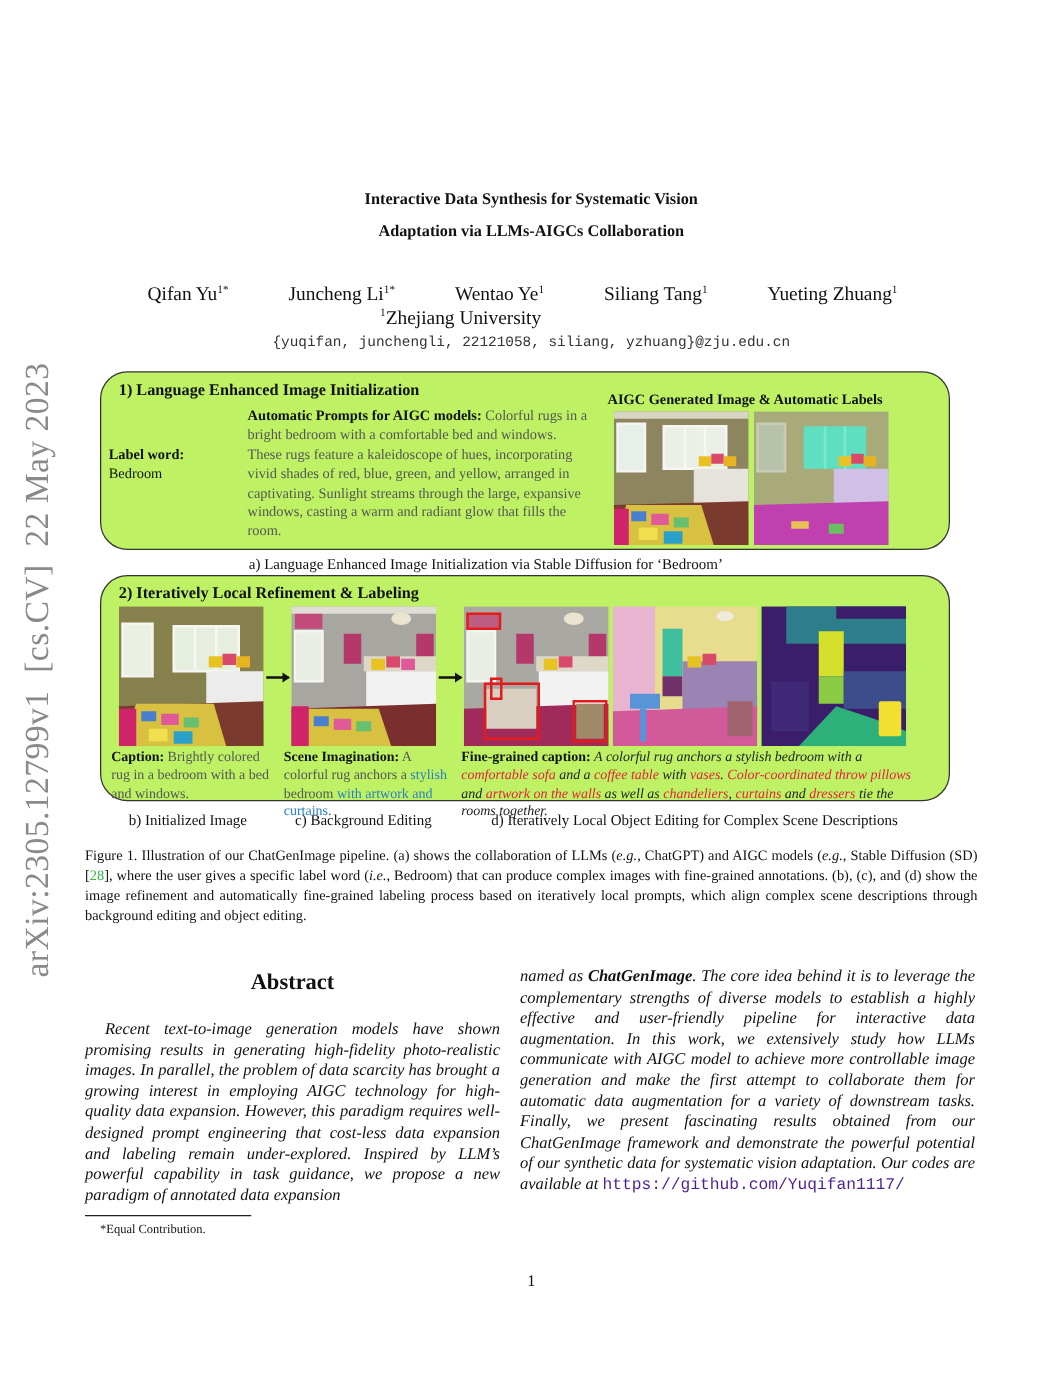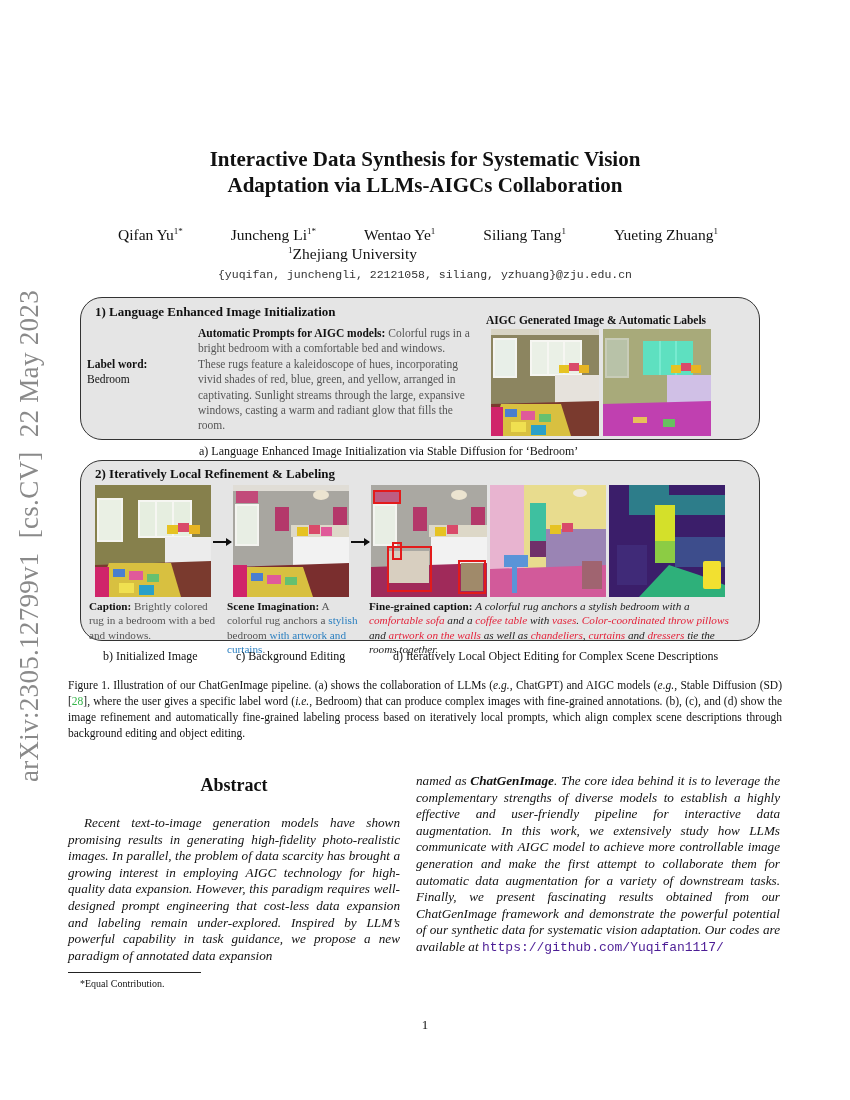--- a/index.html
+++ b/index.html
@@ -8,35 +8,35 @@
 
   .arxiv-stamp {
     position: absolute; left: 14px; top: 782px;
     transform: rotate(-90deg); transform-origin: 0 0;
     font-size: 27px; color: #8a8a8a; white-space: pre; letter-spacing: 0.3px;
     width: 510px;
   }
 
   .title {
     position: absolute; left: 0; width: 850px; top: 146px;
-    text-align: center; font-weight: bold; font-size: 21px; line-height: 26px;
+    text-align: center; font-weight: bold; font-size: 13px; line-height: 26px;
   }
   .authors {
     position: absolute; left: 118px; top: 226px; width: 600px;
     display: flex; justify-content: space-between; font-size: 15.5px;
   }
   .authors sup { font-size: 9px; }
-  .affil { position: absolute; left: 0; width: 705px; top: 245px; text-align: center; font-size: 15.5px; }
+  .affil { position: absolute; left: 16px; width: 705px; top: 245px; text-align: center; font-size: 15.5px; }
   .affil sup { font-size: 9px; }
   .emails { position: absolute; left: 0; width: 850px; top: 268px; text-align: center;
     font-family: "Liberation Mono", "DejaVu Sans Mono", monospace; font-size: 11.5px; color: #333; }
 
   
   .panel {
-    position: absolute; border: 1.5px solid #333; border-radius: 22px; background: #e5e5e5;
+    position: absolute; border: 1.5px solid #333; border-radius: 22px; background: #bef264;
   }
   .panel-a { left: 80px; top: 297px; width: 680px; height: 143px; }
   .panel-b { left: 80px; top: 460px; width: 680px; height: 181px; }
   .panel-title { position: absolute; font-weight: bold; font-size: 13px; }
 
   .label-word { position: absolute; left: 6px; top: 59px; font-size: 11.5px; line-height: 15px; }
   .label-word b { display: block; }
   .prompt-text { position: absolute; left: 117px; top: 28px; width: 275px; font-size: 11.5px; line-height: 15.4px; color: #555; }
   .prompt-text b { color: #111; }
   .aigc-head { position: absolute; left: 405px; top: 16px; font-weight: bold; font-size: 11.5px; }

